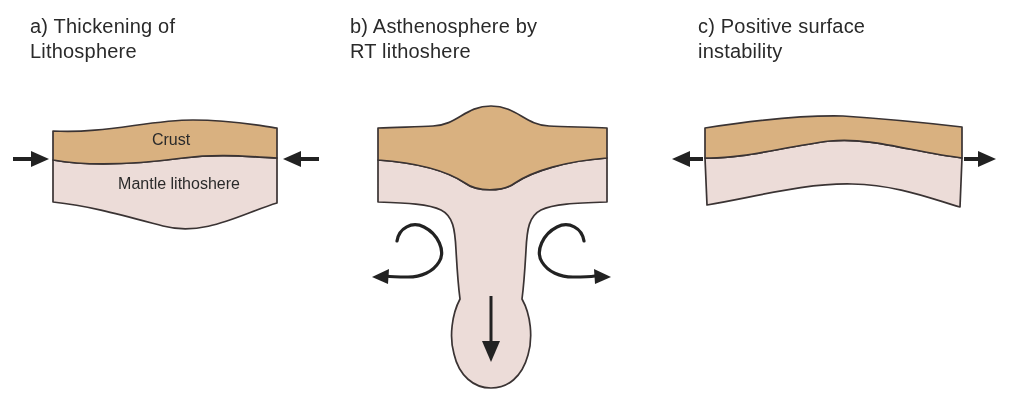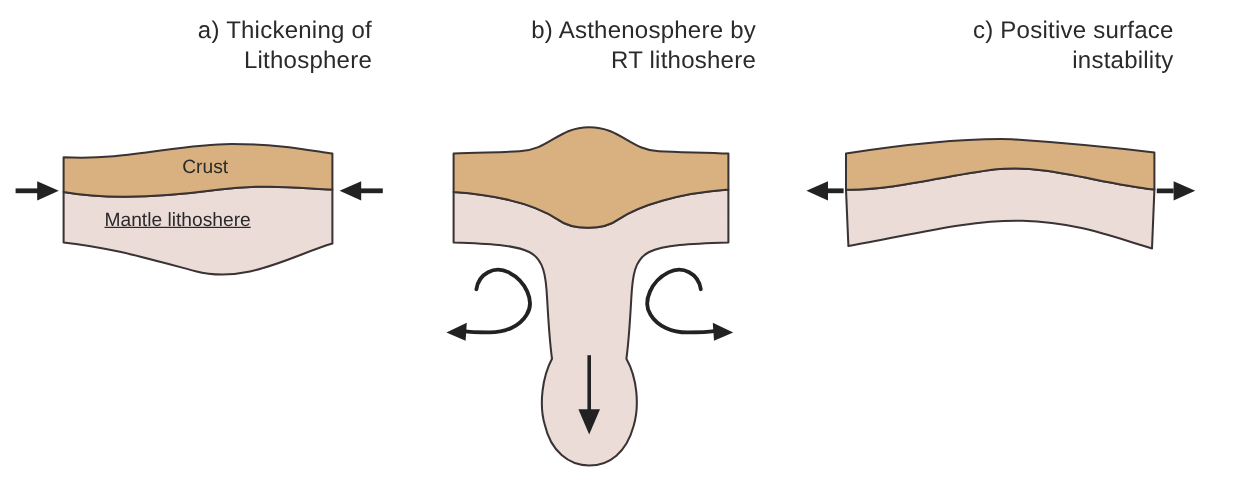--- a/index.html
+++ b/index.html
@@ -28,21 +28,21 @@
   }
   .crust-shape  { fill: var(--crust);  stroke: var(--outline); stroke-width: 1.7; stroke-linejoin: round; }
   .mantle-shape { fill: var(--mantle); stroke: var(--outline); stroke-width: 1.7; stroke-linejoin: round; }
   .arrow-shaft  { fill: none; stroke: var(--arrow); stroke-width: 4; stroke-linecap: butt; }
   .curl-shaft   { fill: none; stroke: var(--arrow); stroke-width: 3.2; stroke-linecap: round; }
   .thin-shaft   { fill: none; stroke: var(--arrow); stroke-width: 3; }
   .arrow-head   { fill: var(--arrow); stroke: none; }
   .panel-title {
     position: absolute;
     width: 280px;
-    text-align: right;
+    text-align: left;
     color: var(--text);
     font-size: 20px;
     line-height: 25px;
     letter-spacing: 0.2px;
   }
   .layer-label {
     position: absolute;
     text-align: center;
     color: var(--text);
     font-size: 16px;
@@ -122,15 +122,15 @@
         <polygon class="arrow-head" points="672,159 690,151 690,167"></polygon>
       </g>
       <g>
         <path class="arrow-shaft" d="M964,159 L978,159"></path>
         <polygon class="arrow-head" points="996,159 978,151 978,167"></polygon>
       </g>
     </g>
   </svg>
 
   <div class="layer-label" style="left:111px; top:129px; width:120px;">Crust</div>
-  <div class="layer-label" style="left:48px; top:173px; width:200px;text-decoration:underline;">Mantle lithoshere</div>
+  <div class="layer-label" style="left:79px; top:173px; width:200px;">Mantle lithoshere</div>
 
 </div>
 
 </body></html>

